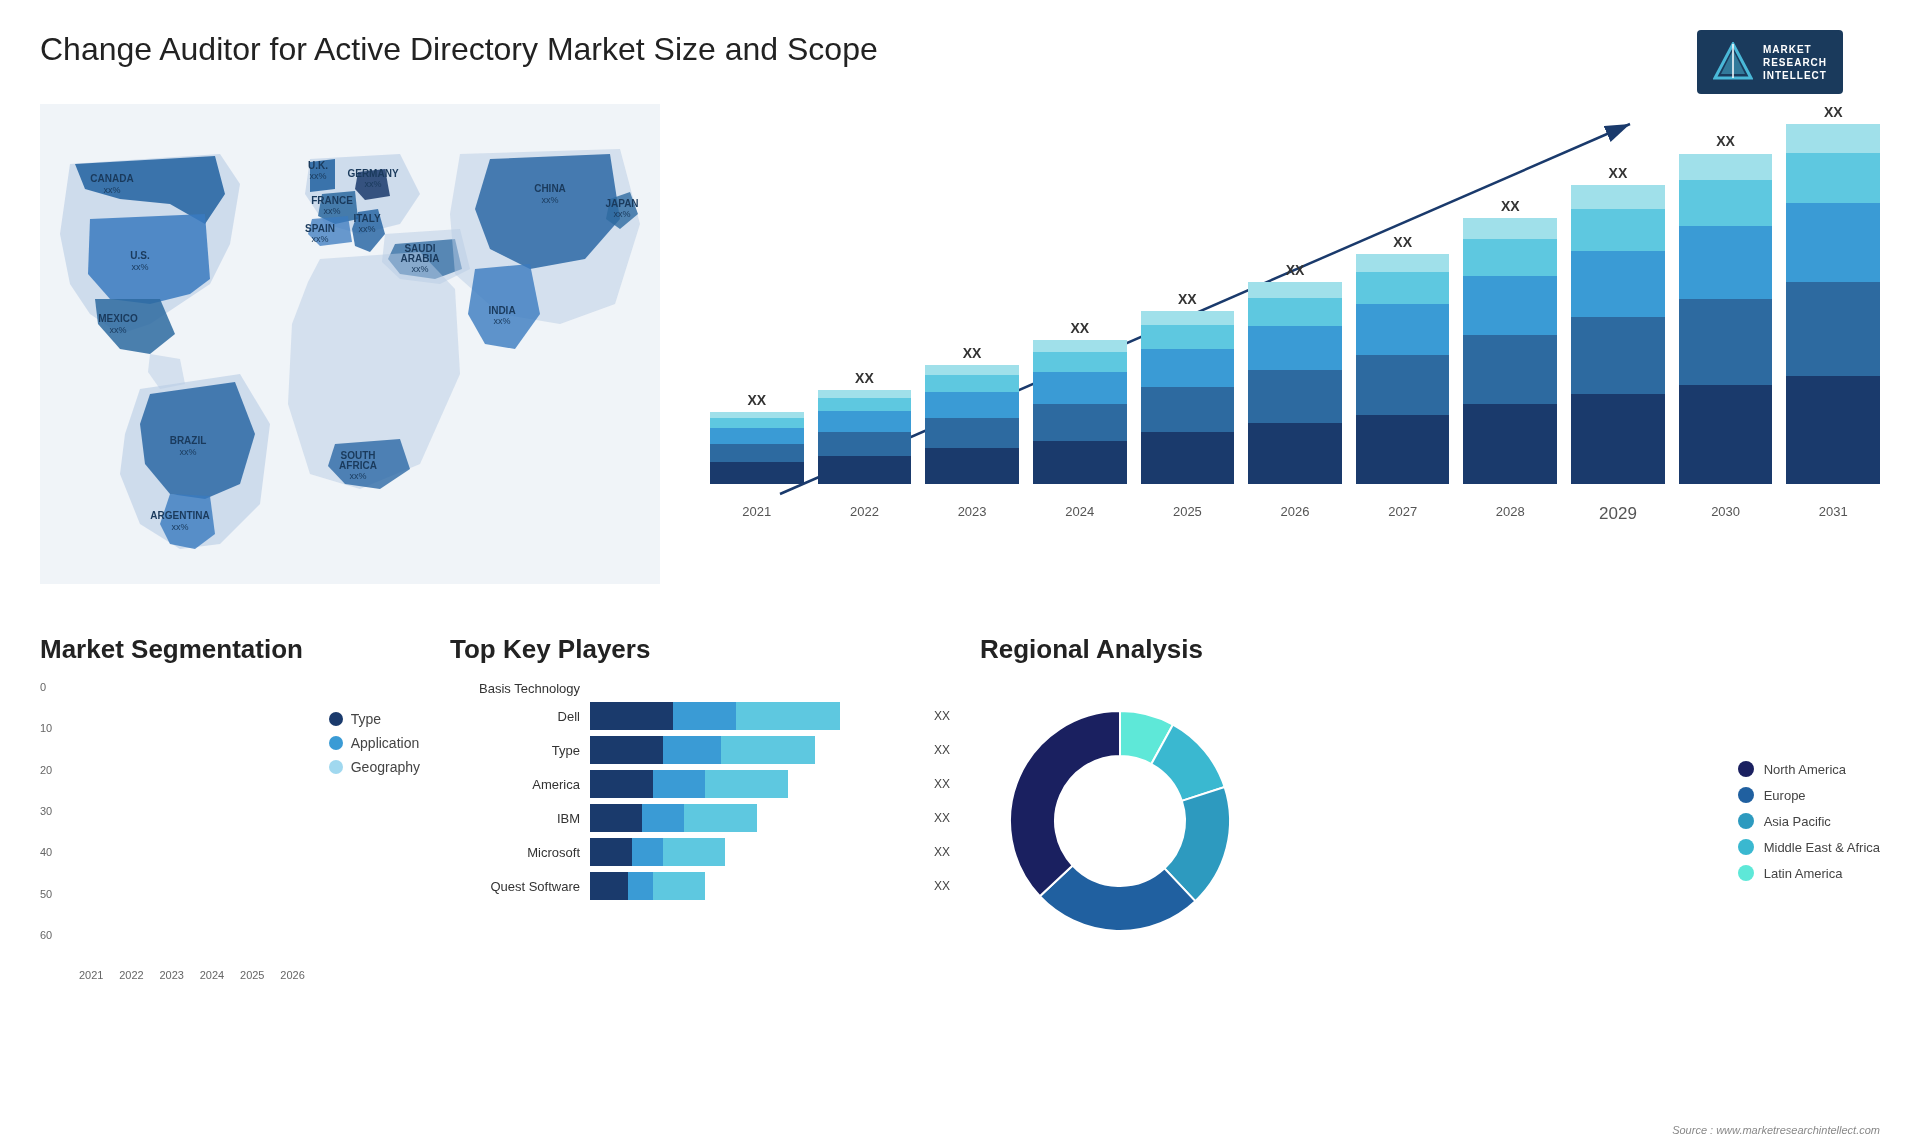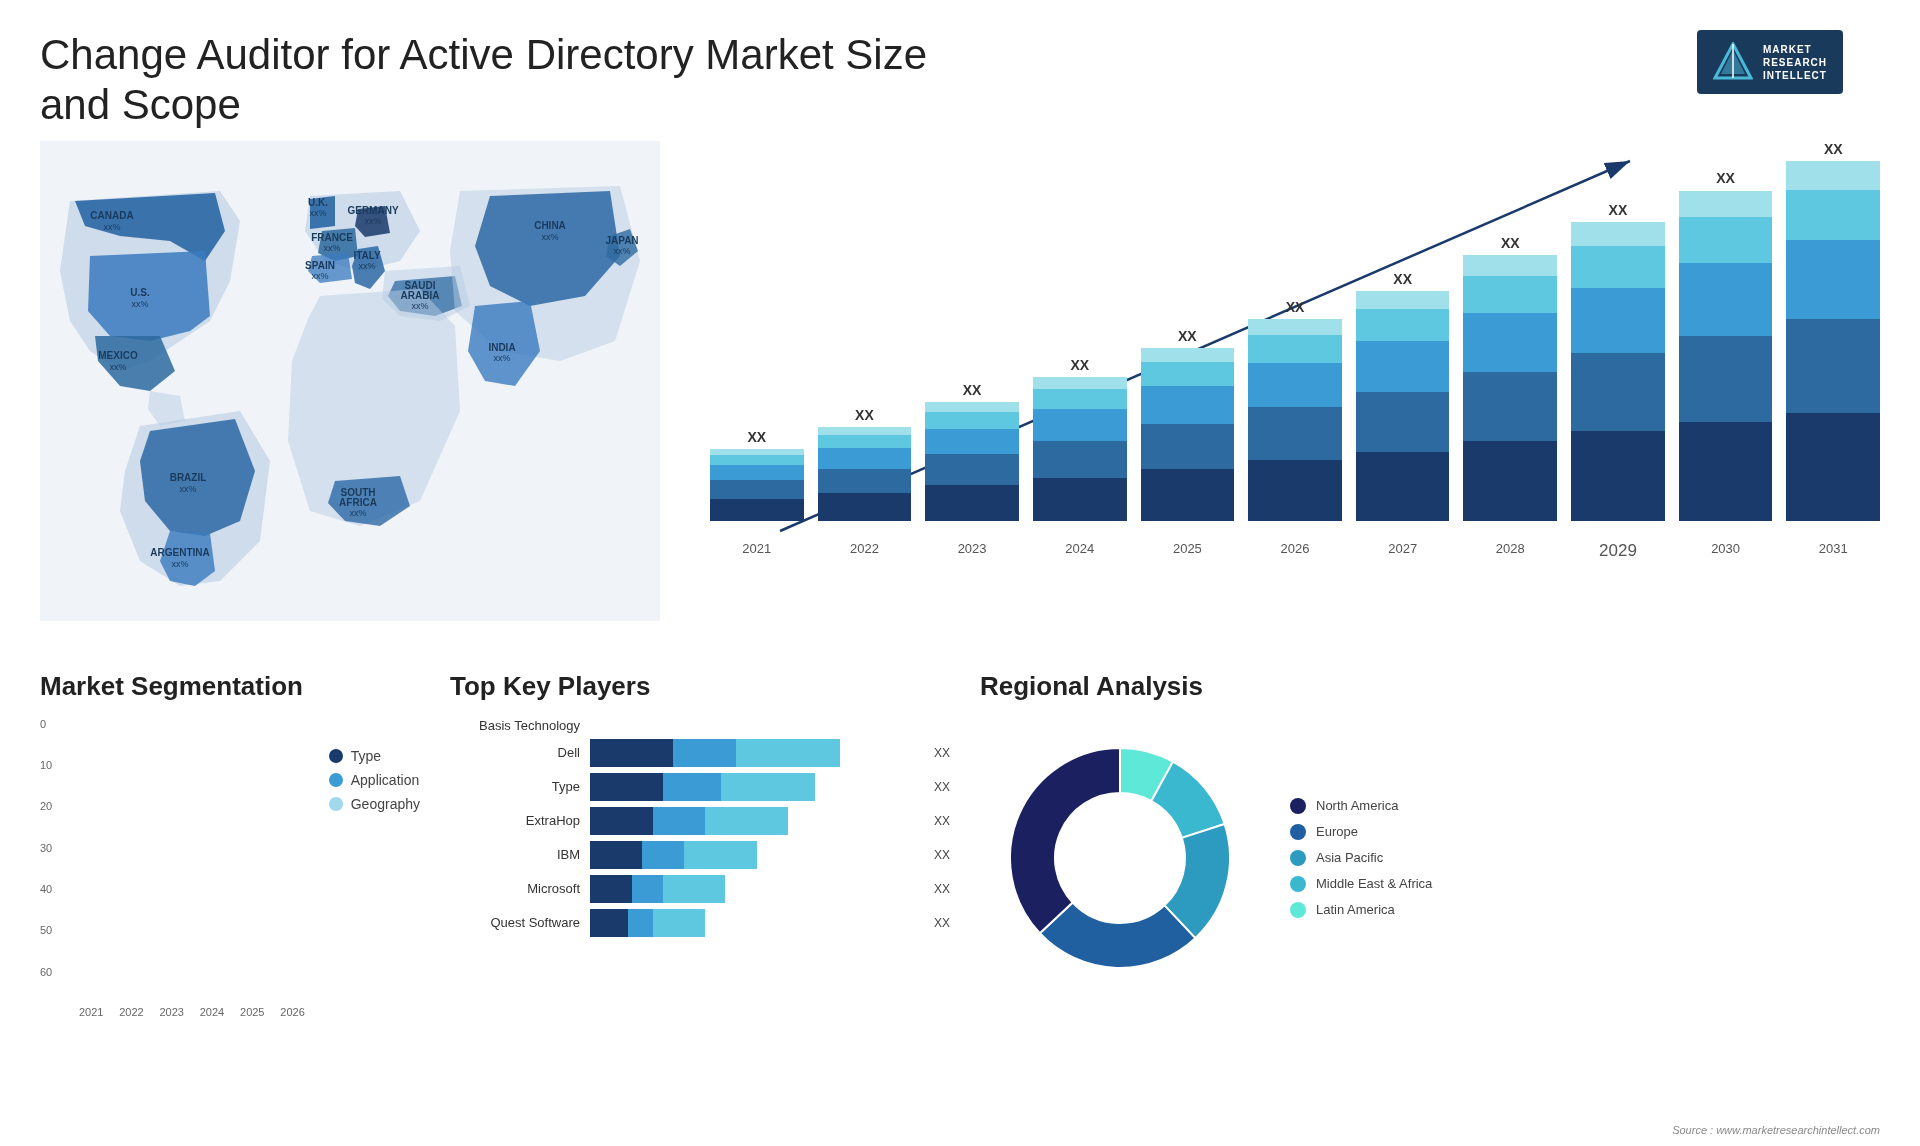--- a/index.html
+++ b/index.html
@@ -13,21 +13,21 @@
     }
 
     
     .header {
       display: flex;
       justify-content: space-between;
       align-items: flex-start;
       padding: 30px 40px 10px 40px;
     }
     .main-title {
-      font-size: 42px;
+      font-size: 32px;
       font-weight: 400;
       color: #222;
       max-width: 900px;
       line-height: 1.2;
     }
     .logo-area {
       display: flex;
       flex-direction: column;
       align-items: center;
       min-width: 220px;
@@ -211,20 +211,21 @@
       margin-left: 6px;
       align-self: center;
       flex-shrink: 0;
     }
 
     
     .donut-container {
       display: flex;
       align-items: center;
       gap: 30px;
+      justify-content: space-between;
     }
     .donut-legend {
       display: flex;
       flex-direction: column;
       gap: 10px;
     }
     .donut-legend-item {
       display: flex;
       align-items: center;
       gap: 10px;
@@ -643,21 +644,21 @@
           <div class="player-bar-container">
             <div class="player-bar-inner">
               <div class="player-bar-segment" style="width: 72.9167px; background-color: rgb(26, 58, 108);"></div>
               <div class="player-bar-segment" style="width: 58.3333px; background-color: rgb(58, 155, 213);"></div>
               <div class="player-bar-segment" style="width: 93.75px; background-color: rgb(94, 200, 224);"></div>
             </div>
           </div>
           <div class="player-value">XX</div>
         </div>
         <div class="player-row">
-          <div class="player-name">ExtraHop</div>
+          <div class="player-name">America</div>
           <div class="player-bar-container">
             <div class="player-bar-inner">
               <div class="player-bar-segment" style="width: 62.5px; background-color: rgb(26, 58, 108);"></div>
               <div class="player-bar-segment" style="width: 52.0833px; background-color: rgb(58, 155, 213);"></div>
               <div class="player-bar-segment" style="width: 83.3333px; background-color: rgb(94, 200, 224);"></div>
             </div>
           </div>
           <div class="player-value">XX</div>
         </div>
         <div class="player-row">

